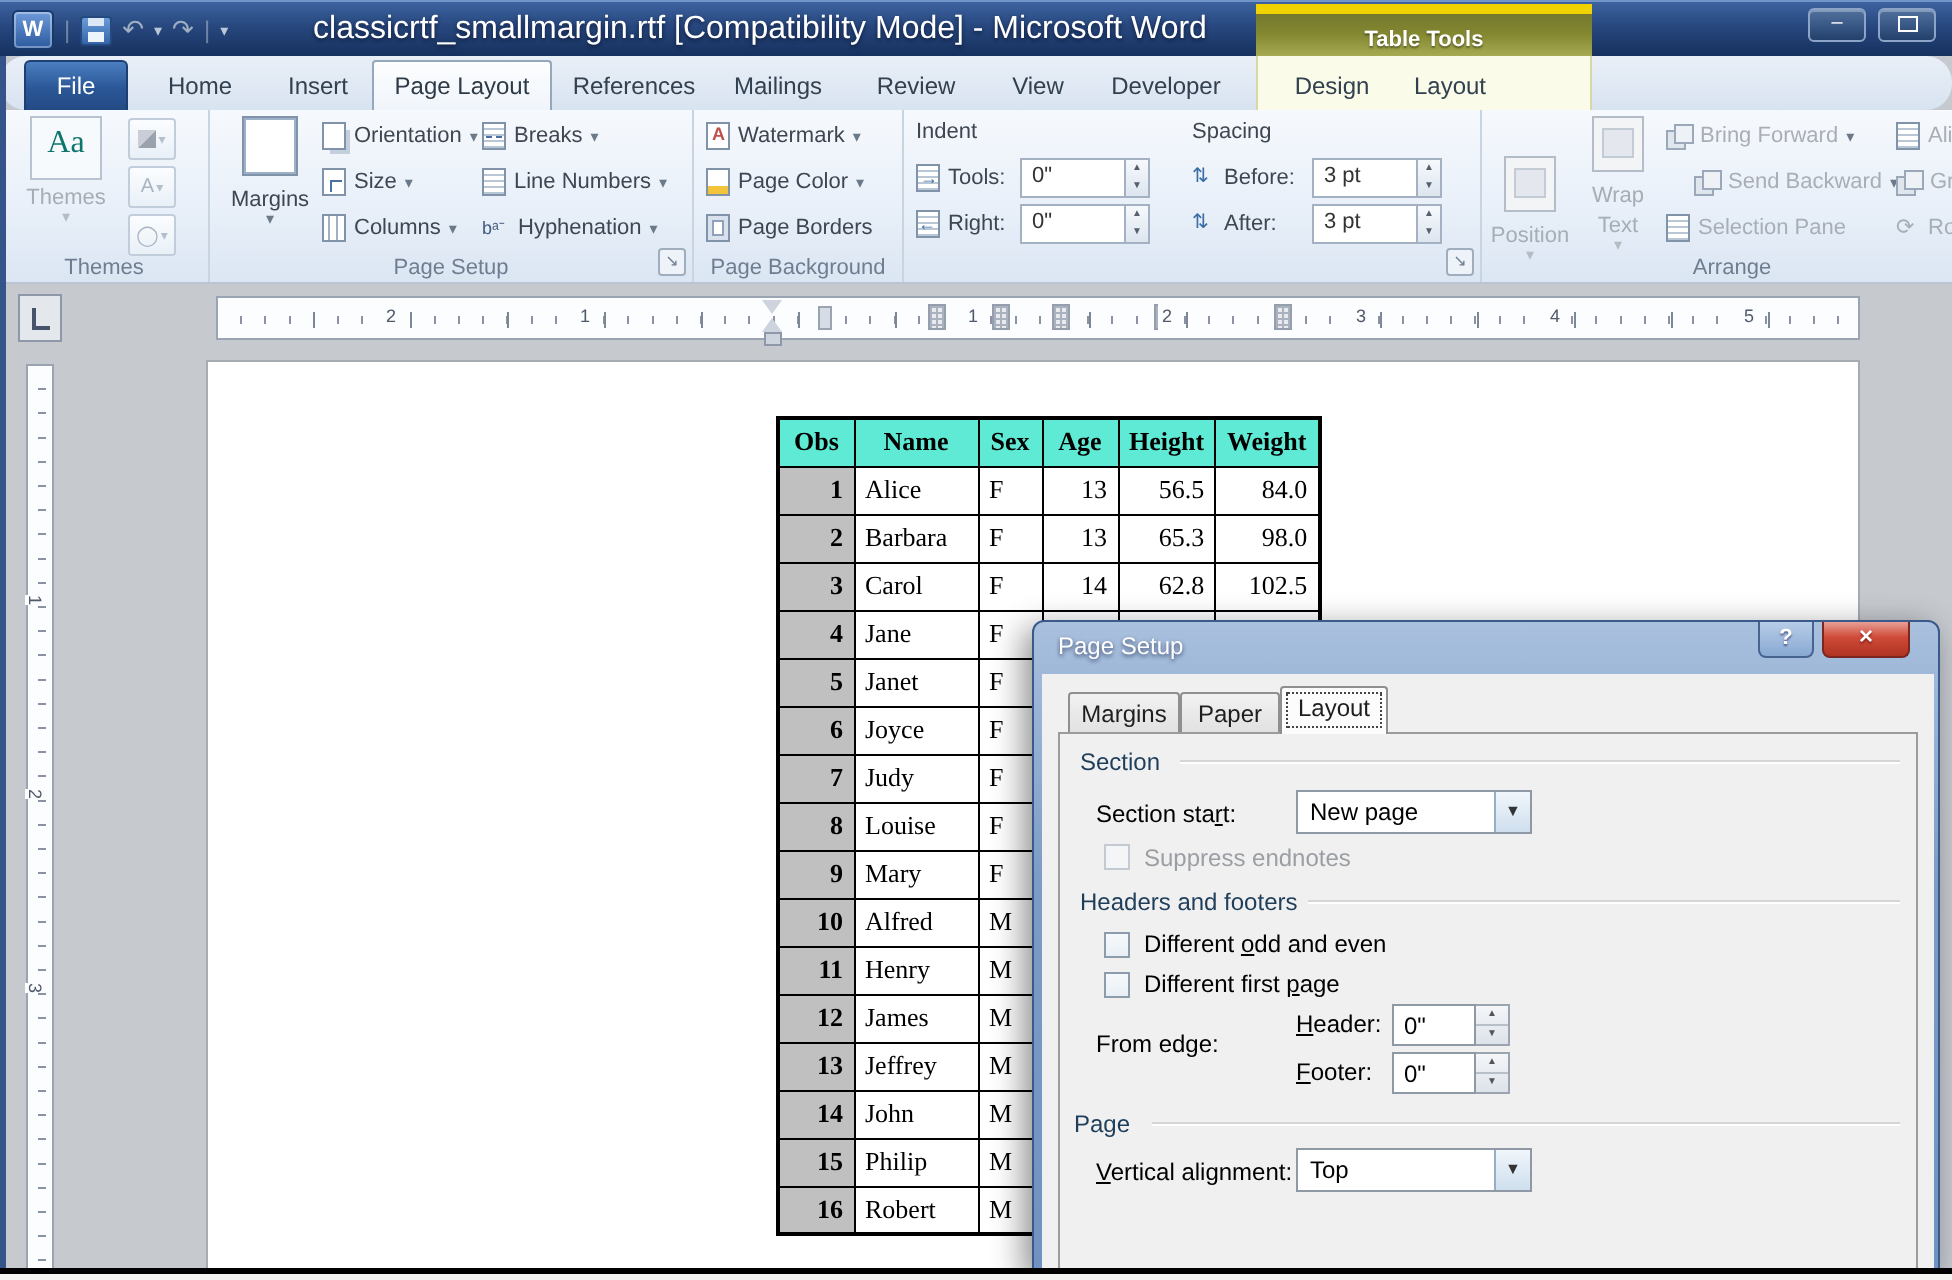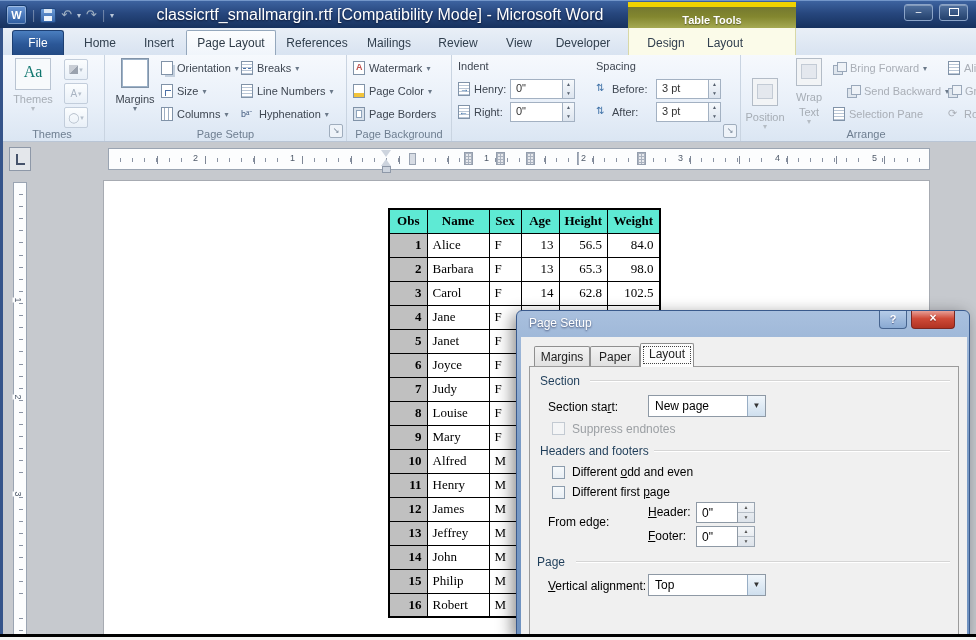--- a/index.html
+++ b/index.html
@@ -28,21 +28,21 @@
   .ttools::before{content:"";position:absolute;left:0;top:0;right:0;height:5px;background:#f0d200;}
   .ttools span{position:relative;top:8px;color:#fff;font-size:11px;font-weight:bold;text-shadow:0 1px 1px rgba(0,0,0,.4);}
   .winbtns{position:absolute;right:8px;top:3px;display:flex;gap:6px;}
   .wbtn{width:27px;height:15px;border:1px solid #8ba4c8;border-radius:3px;
     background:linear-gradient(#51719f,#23406c);color:#fff;font-size:10px;line-height:13px;
     text-align:center;box-shadow:inset 0 1px 0 rgba(255,255,255,.3);}
   .wbtn .maxg{display:inline-block;width:8px;height:6px;border:1px solid #fff;margin-top:3px;}
 
   
   #tabrow{position:absolute;left:0;top:28px;width:976px;height:27px;
-    background:linear-gradient(#e9eff7,#d8e3f1);}
+    background:linear-gradient(#e9eff7,#d8e3f1);border-radius:13px;}
   .ctxband{position:absolute;left:628px;top:0;width:168px;height:27px;background:#fbfbe9;
     border-left:1px solid #d8d8a6;border-right:1px solid #d8d8a6;box-sizing:border-box;}
   .tab{position:absolute;top:4px;height:23px;line-height:23px;text-align:center;font-size:12px;
     color:#32404f;white-space:nowrap;}
   .tab.file{top:2px;height:25px;line-height:25px;border-radius:3px 3px 0 0;color:#fff;
     background:linear-gradient(#4a7ebf,#2b5797 55%,#234a84);border:1px solid #1d3f72;border-bottom:none;box-sizing:border-box;}
   .tab.active{top:2px;height:25px;line-height:24px;background:linear-gradient(#fcfdfe,#f0f5fb);
     border:1px solid #94a7bc;border-bottom:none;border-radius:2px 2px 0 0;box-sizing:border-box;color:#2e3b47;}
 
   
@@ -289,21 +289,21 @@
       </div>
       <div class="rgl">Page Background</div>
     </div>
 
     <div class="rgroup" style="left:452px;width:288px;">
       <div class="parhead" style="left:6px;">Indent</div>
       <div class="parhead" style="left:144px;">Spacing</div>
 
       <div class="rsm" style="left:6px;top:24px;">
         <span class="micon ic-lines ic-arrowR"></span>
-        <span style="width:32px;">Henry:</span>
+        <span style="width:32px;">Tools:</span>
         <span class="rspin">
           <span class="fld">0"</span>
           <span class="btns">
               <span>▲</span>
               <span>▼</span>
             </span>
         </span>
       </div>
       <div class="rsm" style="left:6px;top:47px;">
         <span class="micon ic-lines ic-arrowL"></span>

